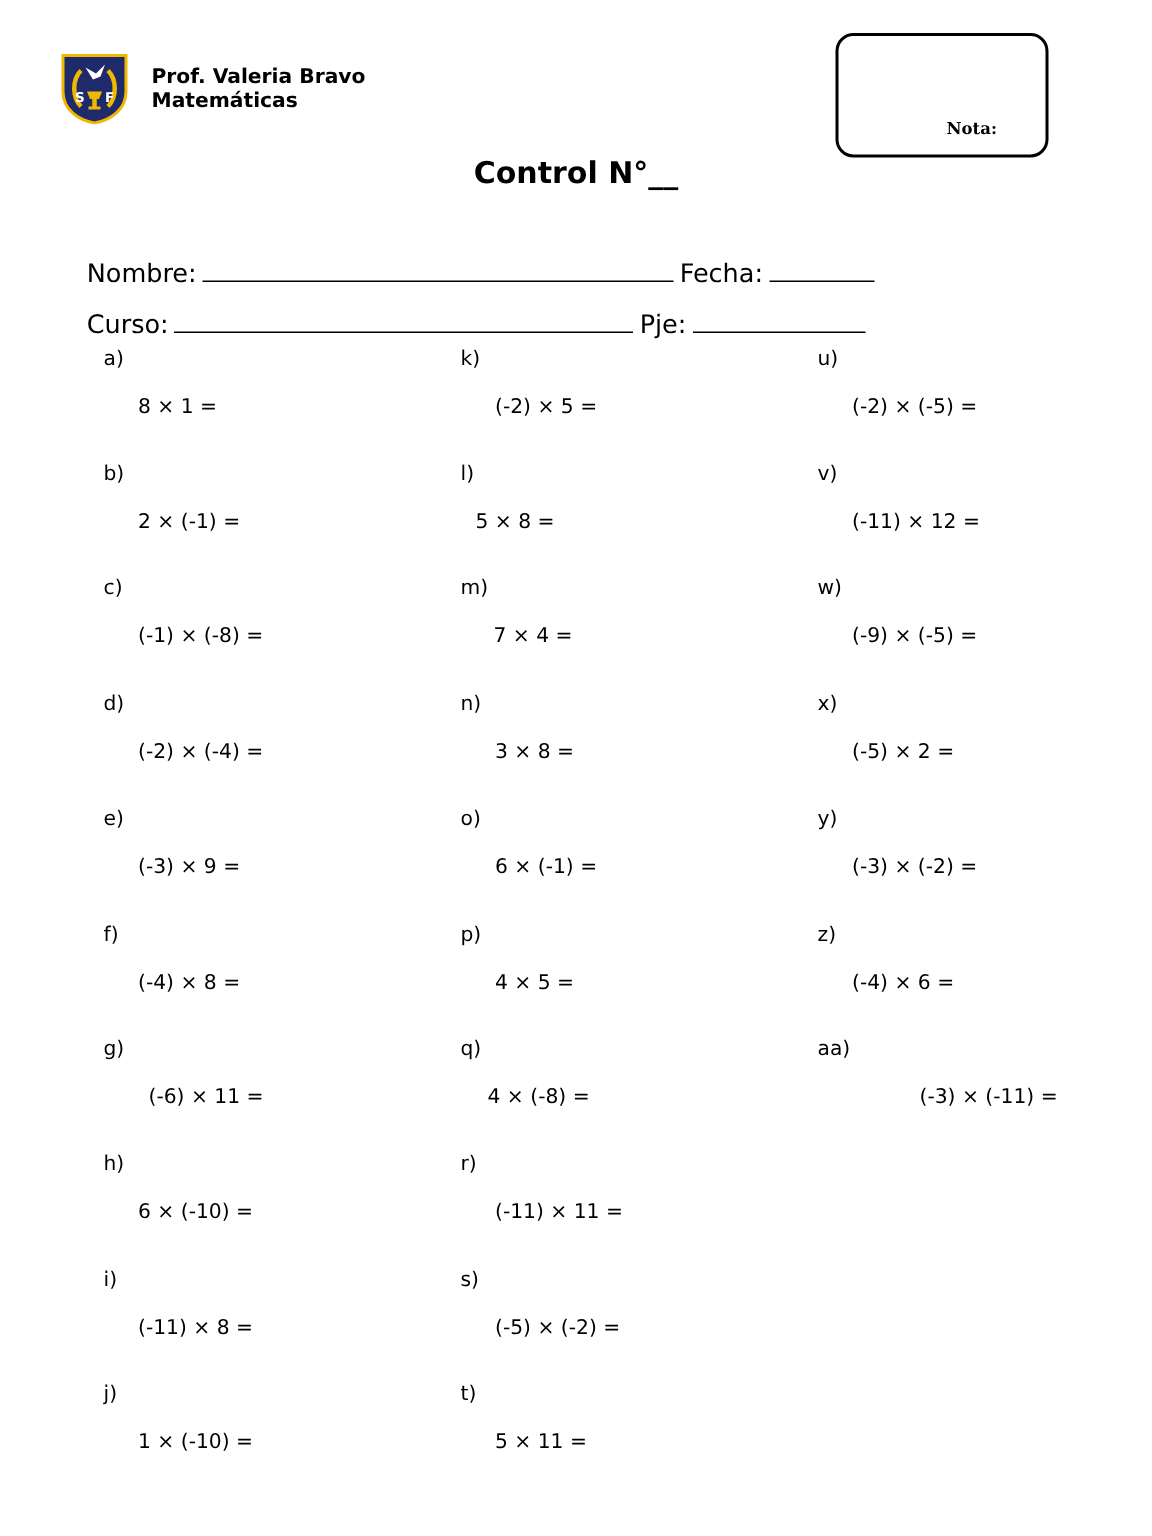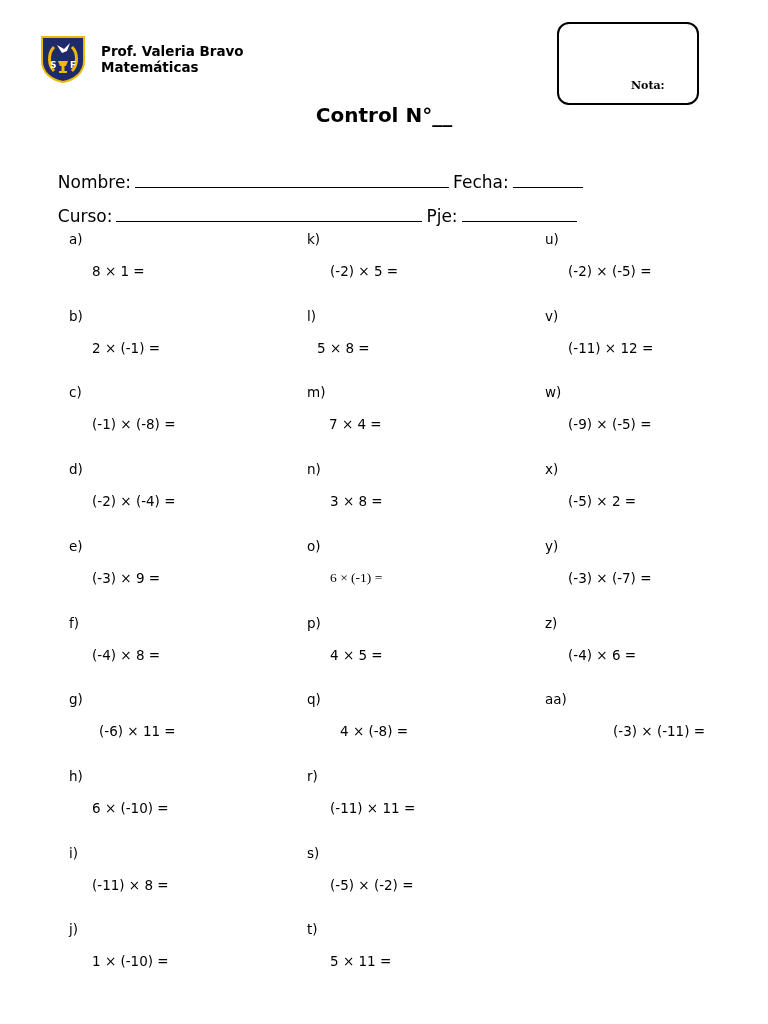--- a/index.html
+++ b/index.html
@@ -65,26 +65,26 @@
     <div class="exercise" style="top: 537.8px; left: 69px;"><span class="ex-letter">e)</span><span class="ex-expr" style="position: absolute; left: 23px;">(-3) × 9 =</span></div>
     <div class="exercise" style="top: 614.5px; left: 69px;"><span class="ex-letter">f)</span><span class="ex-expr" style="position: absolute; left: 23px;">(-4) × 8 =</span></div>
     <div class="exercise" style="top: 691.2px; left: 69px;"><span class="ex-letter">g)</span><span class="ex-expr" style="position: absolute; left: 30px;">(-6) × 11 =</span></div>
     <div class="exercise" style="top: 767.9px; left: 69px;"><span class="ex-letter">h)</span><span class="ex-expr" style="position: absolute; left: 23px;">6 × (-10) =</span></div>
     <div class="exercise" style="top: 844.6px; left: 69px;"><span class="ex-letter">i)</span><span class="ex-expr" style="position: absolute; left: 23px;">(-11) × 8 =</span></div>
     <div class="exercise" style="top: 921.3px; left: 69px;"><span class="ex-letter">j)</span><span class="ex-expr" style="position: absolute; left: 23px;">1 × (-10) =</span></div>
     <div class="exercise" style="top: 231px; left: 307px;"><span class="ex-letter">k)</span><span class="ex-expr" style="position: absolute; left: 23px;">(-2) × 5 =</span></div>
     <div class="exercise" style="top: 307.7px; left: 307px;"><span class="ex-letter">l)</span><span class="ex-expr" style="position: absolute; left: 10px;">5 × 8 =</span></div>
     <div class="exercise" style="top: 384.4px; left: 307px;"><span class="ex-letter">m)</span><span class="ex-expr" style="position: absolute; left: 22px;">7 × 4 =</span></div>
     <div class="exercise" style="top: 461.1px; left: 307px;"><span class="ex-letter">n)</span><span class="ex-expr" style="position: absolute; left: 23px;">3 × 8 =</span></div>
-    <div class="exercise" style="top: 537.8px; left: 307px;"><span class="ex-letter">o)</span><span class="ex-expr" style="position: absolute; left: 23px; font-family: Liberation Serif, serif;">6 × (-1) =</span></div>
+    <div class="exercise" style="top: 537.8px; left: 307px;"><span class="ex-letter">o)</span><span class="ex-expr" style="position: absolute; left: 23px;">6 × (-1) =</span></div>
     <div class="exercise" style="top: 614.5px; left: 307px;"><span class="ex-letter">p)</span><span class="ex-expr" style="position: absolute; left: 23px;">4 × 5 =</span></div>
-    <div class="exercise" style="top: 691.2px; left: 307px;"><span class="ex-letter">q)</span><span class="ex-expr" style="position: absolute; left: 33px;">4 × (-8) =</span></div>
+    <div class="exercise" style="top: 691.2px; left: 307px;"><span class="ex-letter">q)</span><span class="ex-expr" style="position: absolute; left: 18px;">4 × (-8) =</span></div>
     <div class="exercise" style="top: 767.9px; left: 307px;"><span class="ex-letter">r)</span><span class="ex-expr" style="position: absolute; left: 23px;">(-11) × 11 =</span></div>
     <div class="exercise" style="top: 844.6px; left: 307px;"><span class="ex-letter">s)</span><span class="ex-expr" style="position: absolute; left: 23px;">(-5) × (-2) =</span></div>
     <div class="exercise" style="top: 921.3px; left: 307px;"><span class="ex-letter">t)</span><span class="ex-expr" style="position: absolute; left: 23px;">5 × 11 =</span></div>
     <div class="exercise" style="top: 231px; left: 545px;"><span class="ex-letter">u)</span><span class="ex-expr" style="position: absolute; left: 23px;">(-2) × (-5) =</span></div>
     <div class="exercise" style="top: 307.7px; left: 545px;"><span class="ex-letter">v)</span><span class="ex-expr" style="position: absolute; left: 23px;">(-11) × 12 =</span></div>
     <div class="exercise" style="top: 384.4px; left: 545px;"><span class="ex-letter">w)</span><span class="ex-expr" style="position: absolute; left: 23px;">(-9) × (-5) =</span></div>
     <div class="exercise" style="top: 461.1px; left: 545px;"><span class="ex-letter">x)</span><span class="ex-expr" style="position: absolute; left: 23px;">(-5) × 2 =</span></div>
-    <div class="exercise" style="top: 537.8px; left: 545px;"><span class="ex-letter">y)</span><span class="ex-expr" style="position: absolute; left: 23px;">(-3) × (-7) =</span></div>
+    <div class="exercise" style="top: 537.8px; left: 545px;"><span class="ex-letter">y)</span><span class="ex-expr" style="position: absolute; left: 23px;">(-3) × (-2) =</span></div>
     <div class="exercise" style="top: 614.5px; left: 545px;"><span class="ex-letter">z)</span><span class="ex-expr" style="position: absolute; left: 23px;">(-4) × 6 =</span></div>
     <div class="exercise" style="top: 691.2px; left: 545px;"><span class="ex-letter">aa)</span><span class="ex-expr" style="position: absolute; left: 68px;">(-3) × (-11) =</span></div>
   </div>
 
 </body></html>

